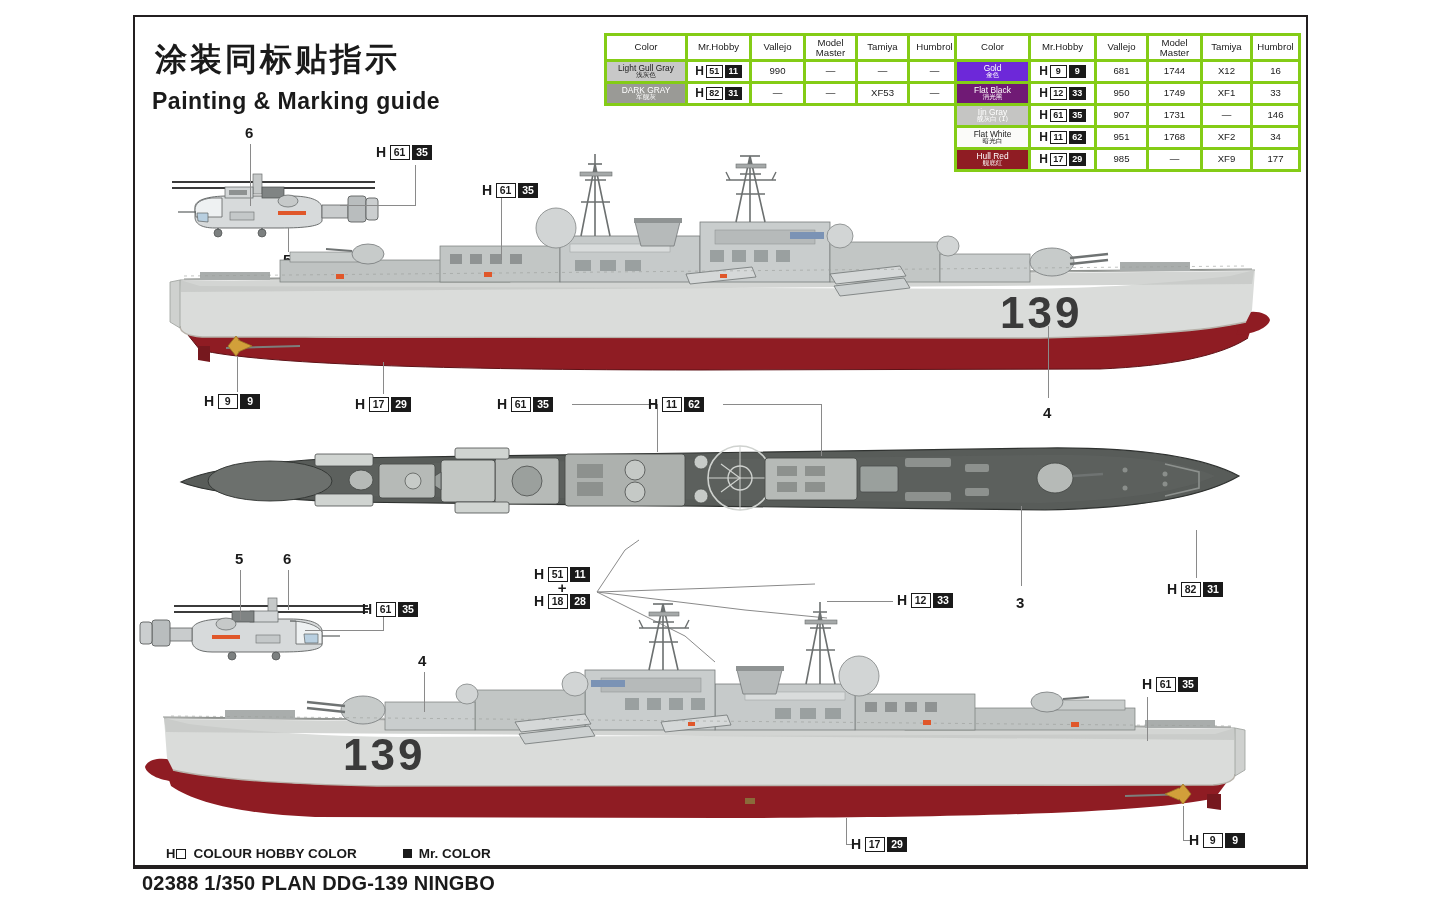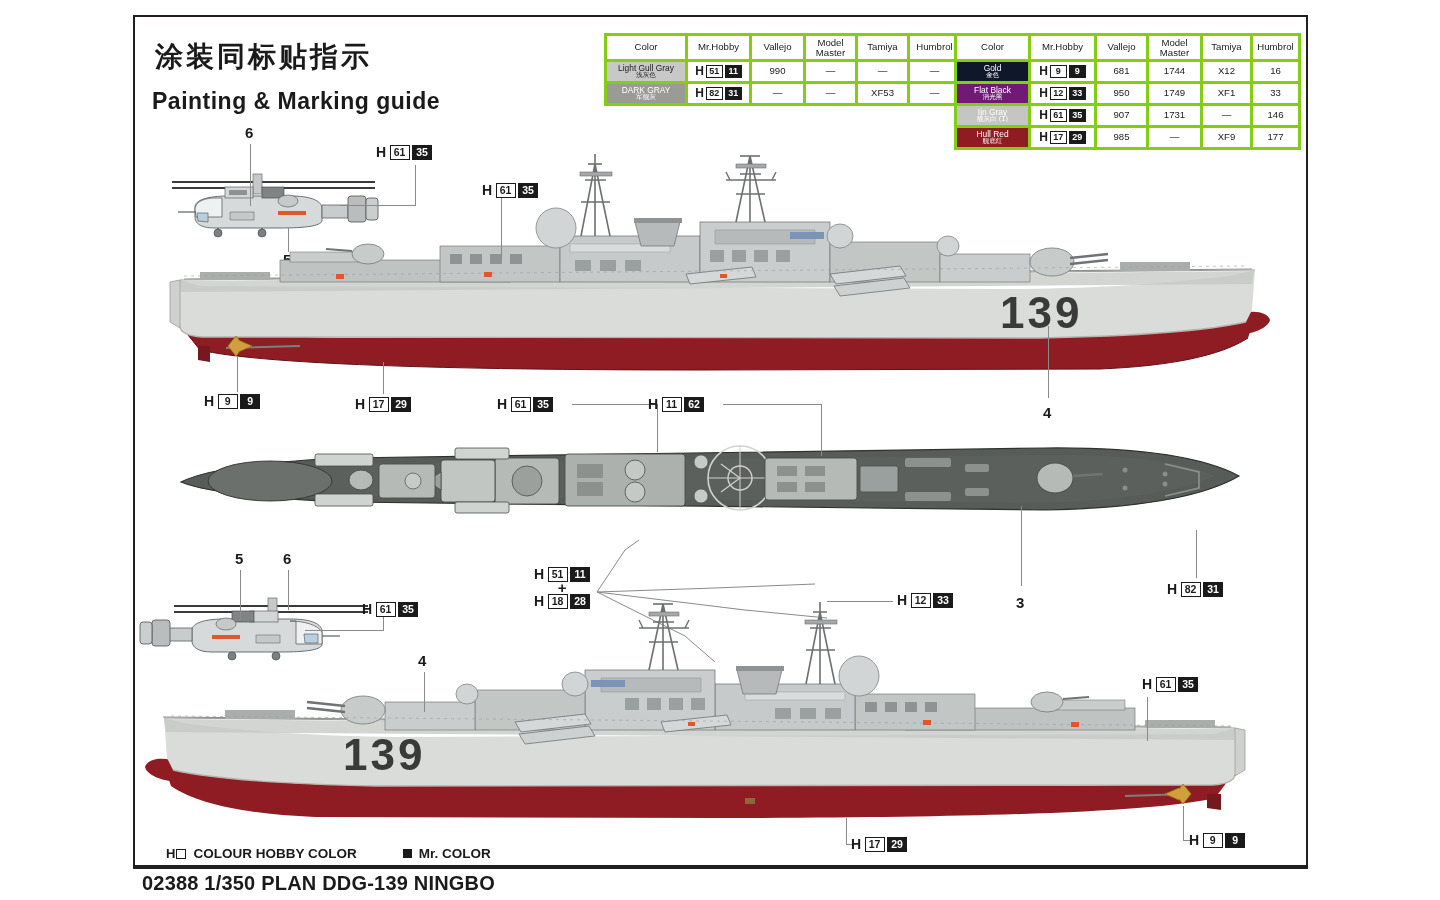--- a/index.html
+++ b/index.html
@@ -24,21 +24,21 @@
   }
   .frame-bottom-rule {
     position: absolute;
     left: 133px; top: 866px;
     width: 1175px; height: 3px;
     background: #231f20;
   }
   
   .title-cn {
     position: absolute; left: 155px; top: 38px;
-    font-size: 28px; font-weight: bold; color: #1a1a1a;
+    font-size: 32px; font-weight: bold; color: #1a1a1a;
     letter-spacing: 3px;
     font-family: "DejaVu Sans", sans-serif;
     white-space: nowrap;
   }
   .title-en {
     position: absolute; left: 152px; top: 88px;
     font-size: 23px; font-weight: bold; color: #1a1a1a;
     letter-spacing: 0.5px; white-space: nowrap;
   }
   .kit-line {
@@ -252,21 +252,21 @@
           <th>Vallejo</th>
           <th>
               <span style="display:block;line-height:1.0">Model<br>Master</span>
             </th>
           <th>Tamiya</th>
           <th>Humbrol</th>
         </tr>
       </thead>
       <tbody id="t2body">
           <tr>
-            <td class="cname" style="background: #0f172a; color: rgb(255, 255, 255);"><span>Gold</span><span class="cn">金色</span></td>
+            <td class="cname" style="background: #6d28d9; color: rgb(255, 255, 255);"><span>Gold</span><span class="cn">金色</span></td>
             <td class="codecell"><span class="codewrap">
                 <span class="hh">H</span>
                 <span class="w">9</span>
                 <span class="b">9</span>
               </span></td>
             <td>681</td>
             <td>1744</td>
             <td>X12</td>
             <td>16</td>
           </tr>
@@ -288,20 +288,32 @@
                 <span class="hh">H</span>
                 <span class="w">61</span>
                 <span class="b">35</span>
               </span></td>
             <td>907</td>
             <td>1731</td>
             <td>—</td>
             <td>146</td>
           </tr>
           <tr>
+            <td class="cname" style="background: rgb(251, 251, 249); color: rgb(26, 26, 26);"><span>Flat White</span><span class="cn">暗光白</span></td>
+            <td class="codecell"><span class="codewrap">
+                <span class="hh">H</span>
+                <span class="w">11</span>
+                <span class="b">62</span>
+              </span></td>
+            <td>951</td>
+            <td>1768</td>
+            <td>XF2</td>
+            <td>34</td>
+          </tr>
+          <tr>
             <td class="cname" style="background: rgb(143, 28, 35); color: rgb(255, 255, 255);"><span>Hull Red</span><span class="cn">舰底红</span></td>
             <td class="codecell"><span class="codewrap">
                 <span class="hh">H</span>
                 <span class="w">17</span>
                 <span class="b">29</span>
               </span></td>
             <td>985</td>
             <td>—</td>
             <td>XF9</td>
             <td>177</td>

